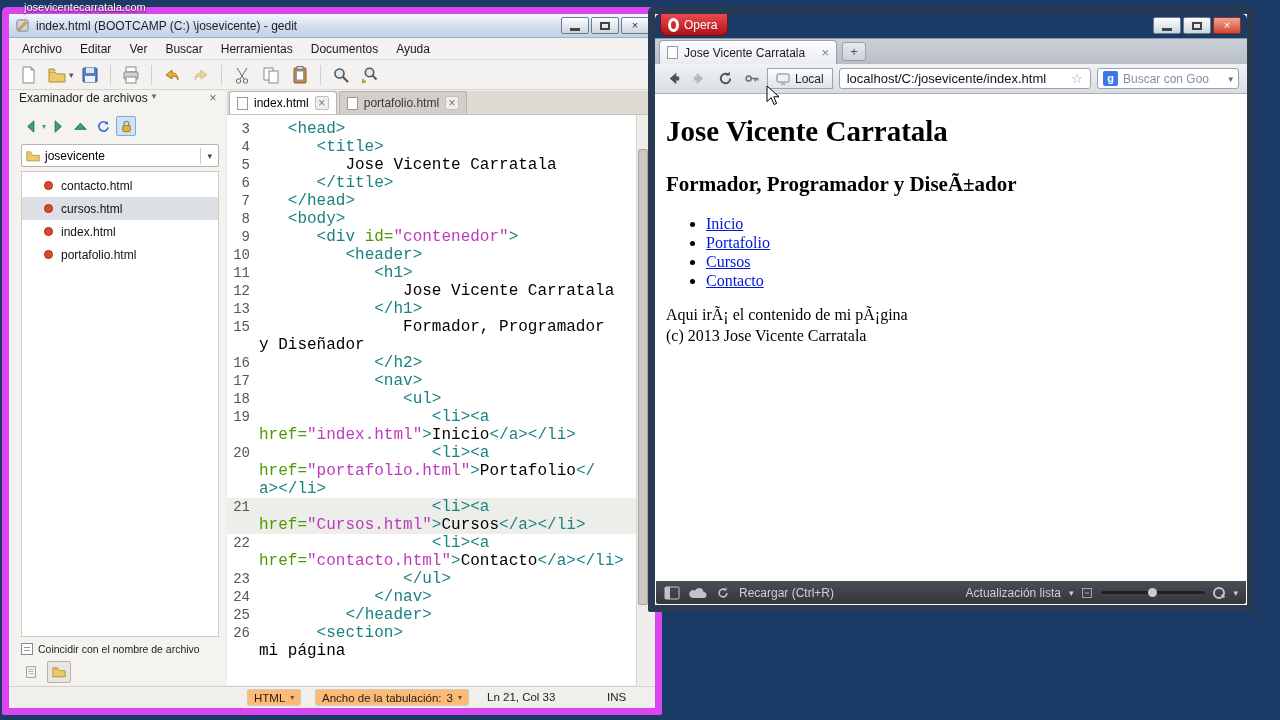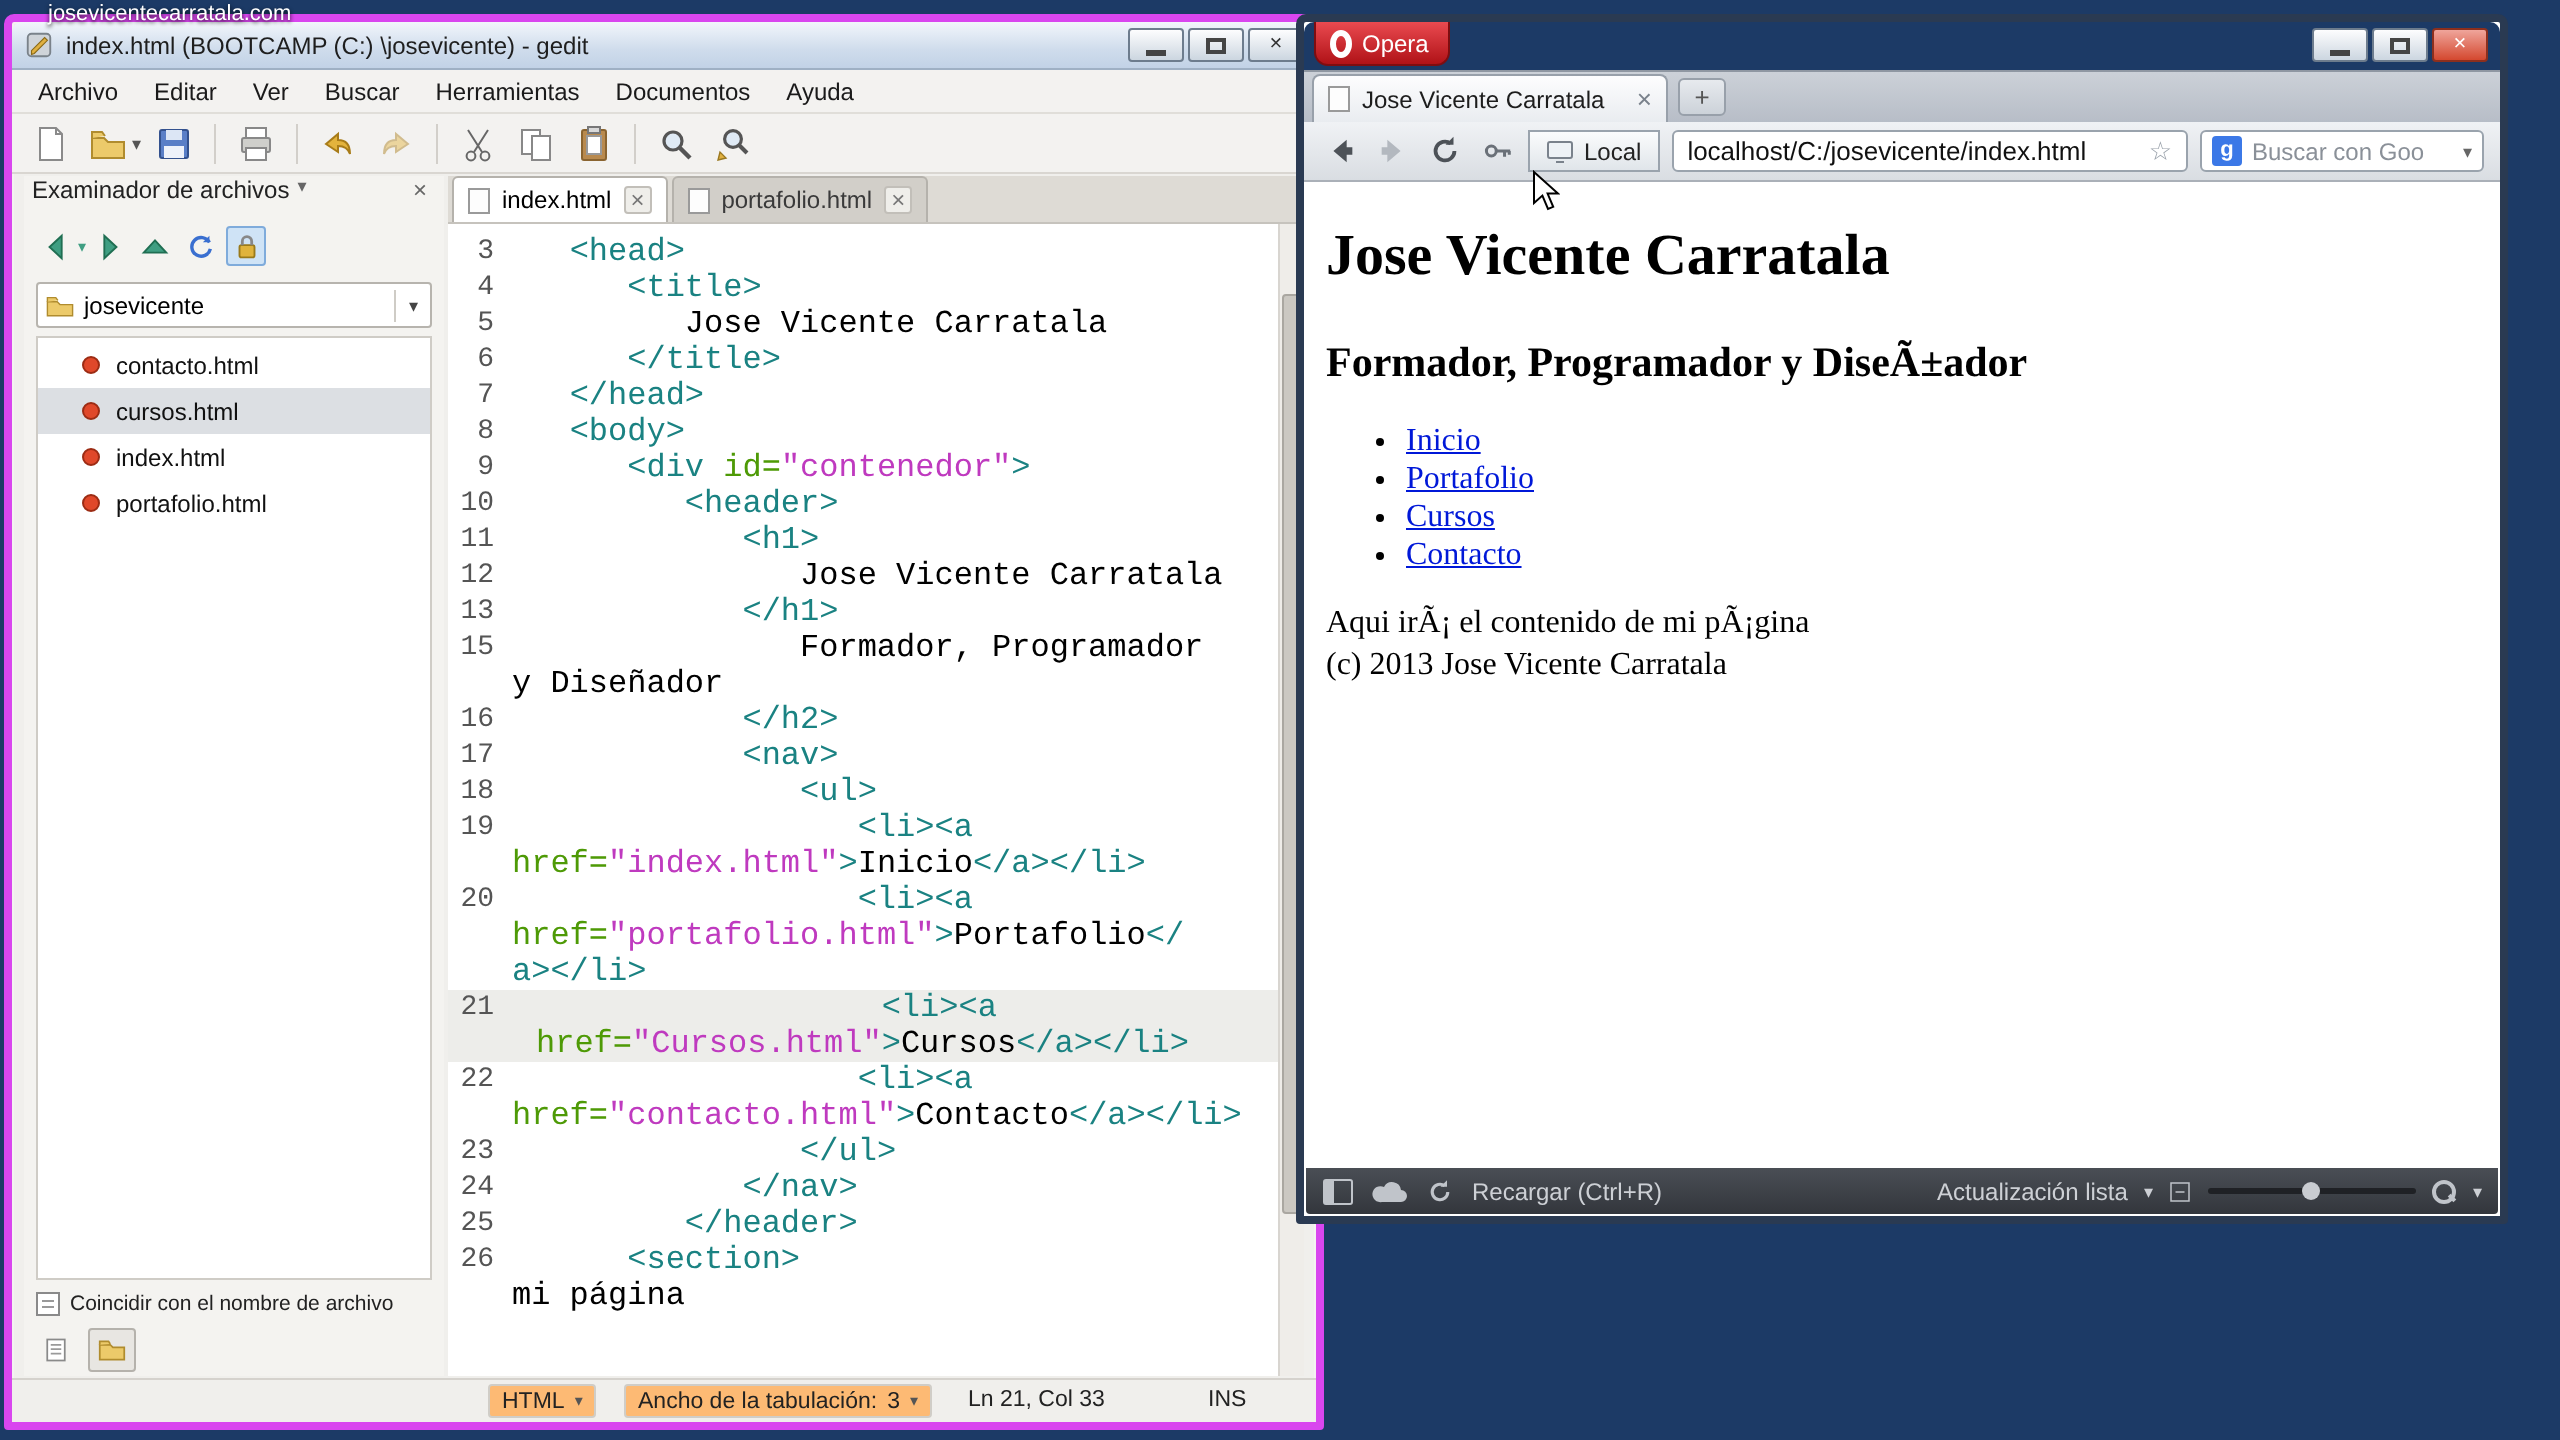--- a/index.html
+++ b/index.html
@@ -1,20 +1,20 @@
 <!DOCTYPE html>
 <html><head>
 <meta charset="utf-8">
 <style>
   *{box-sizing:border-box;margin:0;padding:0;}
   html,body{width:1280px;height:720px;overflow:hidden;}
   body{background:#1c3a66;font-family:"Liberation Sans",sans-serif;position:relative;}
   .watermark{position:absolute;left:24px;top:1px;z-index:99;color:#fff;font-size:11px;text-shadow:0 1px 2px #000;}
   
-  .win{position:absolute;border:4px solid #d946ef;border-radius:5px 5px 2px 2px;box-shadow:0 0 0 1px rgba(255,255,255,.25) inset;}
+  .win{position:absolute;border:7px solid #d946ef;border-radius:5px 5px 2px 2px;box-shadow:0 0 0 1px rgba(255,255,255,.25) inset;}
   .titlebar{height:24px;background:linear-gradient(#f2f6fb,#cfdcec 60%,#c2d2e6);border-bottom:1px solid #9fb0c4;border-radius:5px 5px 0 0;display:flex;align-items:center;padding:0 6px;font-size:12px;color:#1e1e1e;}
   .winbtns{margin-left:auto;display:flex;gap:2px;}
   .wbtn{width:28px;height:17px;border:1px solid #6d7c8d;border-radius:2px;background:linear-gradient(#fdfdfe,#ccd6e0);display:flex;align-items:center;justify-content:center;font-size:11px;color:#333;line-height:1;}
   .wbtn.close-red{background:linear-gradient(#efa59b,#d4482f);color:#fff;border-color:#8d2f1d;}
   .min-glyph{display:block;width:10px;height:3px;background:#444;margin-top:8px;}
   .max-glyph{display:block;width:10px;height:8px;border:2px solid #444;}
   
   .gedit{left:2px;top:7px;width:660px;height:708px;background:#f0efec;}
   .menubar{height:22px;background:#f3f2f0;border-bottom:1px solid #e0ded9;display:flex;align-items:center;padding:0 4px;}
   .menu-item{font-size:12px;color:#1a1a1a;padding:3px 9px;}
@@ -49,21 +49,21 @@
   .sp-tabbtn svg{width:14px;height:14px;}
   
   .editor{position:absolute;left:218px;top:77px;right:6px;bottom:23px;background:#fff;}
   .etabs{position:absolute;left:0;right:0;top:0;height:24px;background:#dedbd5;border-bottom:1px solid #c6c3bd;display:flex;align-items:flex-end;padding-left:2px;gap:2px;}
   .etab{height:23px;background:#d2cfc9;border:1px solid #b5b2ac;border-bottom:none;border-radius:3px 3px 0 0;display:flex;align-items:center;gap:6px;padding:0 7px;font-size:12px;color:#3a3a3a;}
   .etab.active{background:#fff;color:#000;}
   .tico{width:11px;height:13px;background:#fdfdfd;border:1px solid #9a9a9a;display:inline-block;}
   .tclose{color:#777;font-size:12px;border:1px solid #c2bfb9;border-radius:2px;width:14px;height:14px;line-height:12px;text-align:center;background:#efeeea;}
   .code{position:absolute;left:0;right:13px;top:24px;bottom:0;padding-top:5px;font-family:"Liberation Mono","DejaVu Sans Mono",monospace;font-size:16px;overflow:hidden;}
   .crow{display:flex;height:18px;line-height:18px;}
-  .crow.hl{background:#ededea;gap:12px;}
+  .crow.hl{background:#ededea;}
   .ln{width:32px;flex:none;text-align:right;padding-right:9px;color:#555;font-size:14px;}
   .ct{white-space:pre;}
   .sg-p{color:#000;}
   .sg-t{color:#1a8282;}
   .sg-a{color:#4e9a06;}
   .sg-v{color:#bf3abf;}
   .vscroll{position:absolute;right:0;top:24px;bottom:0;width:13px;background:#efede9;border-left:1px solid #d8d5d0;}
   .vthumb{position:absolute;left:1px;right:1px;top:6%;height:80%;background:#cbc8c2;border:1px solid #aaa7a1;border-radius:2px;}
   .statusbar{position:absolute;left:0;right:0;bottom:0;height:22px;background:#f0efec;border-top:1px solid #d5d2cd;font-size:11.5px;color:#222;}
   .sb-item{position:absolute;top:2px;height:17px;display:flex;align-items:center;gap:5px;padding:0 6px;border:1px solid #d0cdc7;border-radius:2px;background:#fdba74;}

